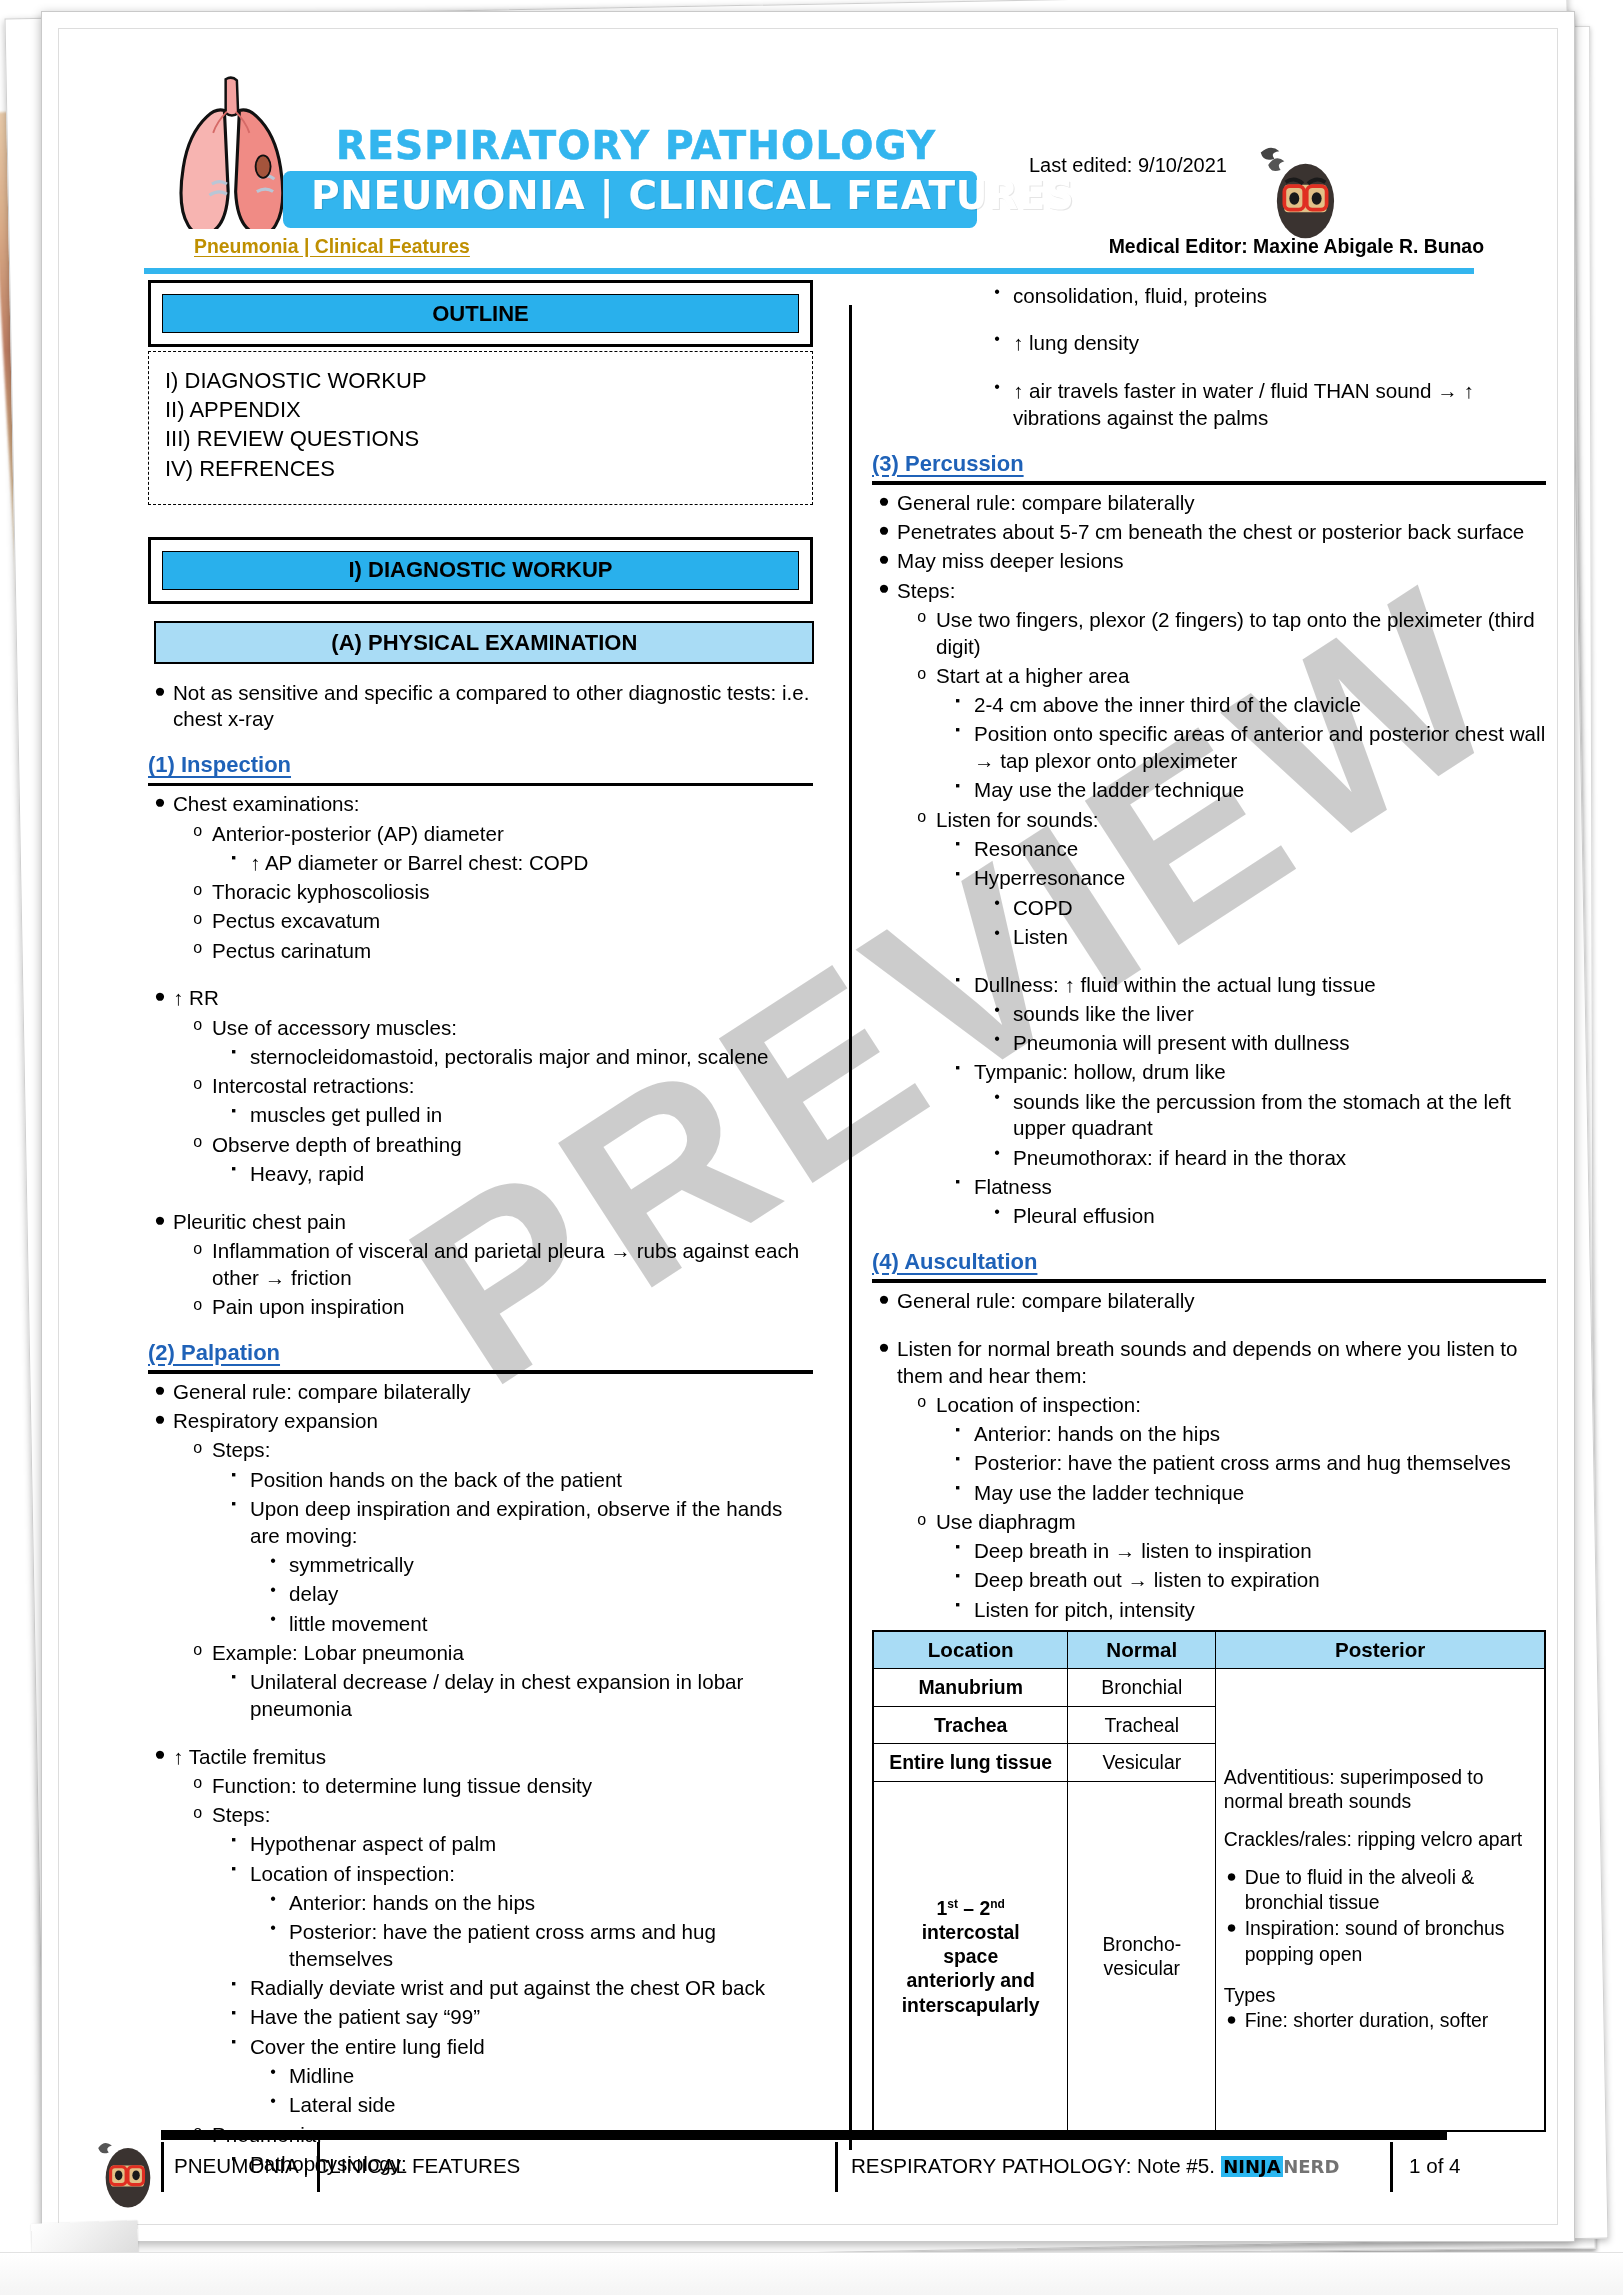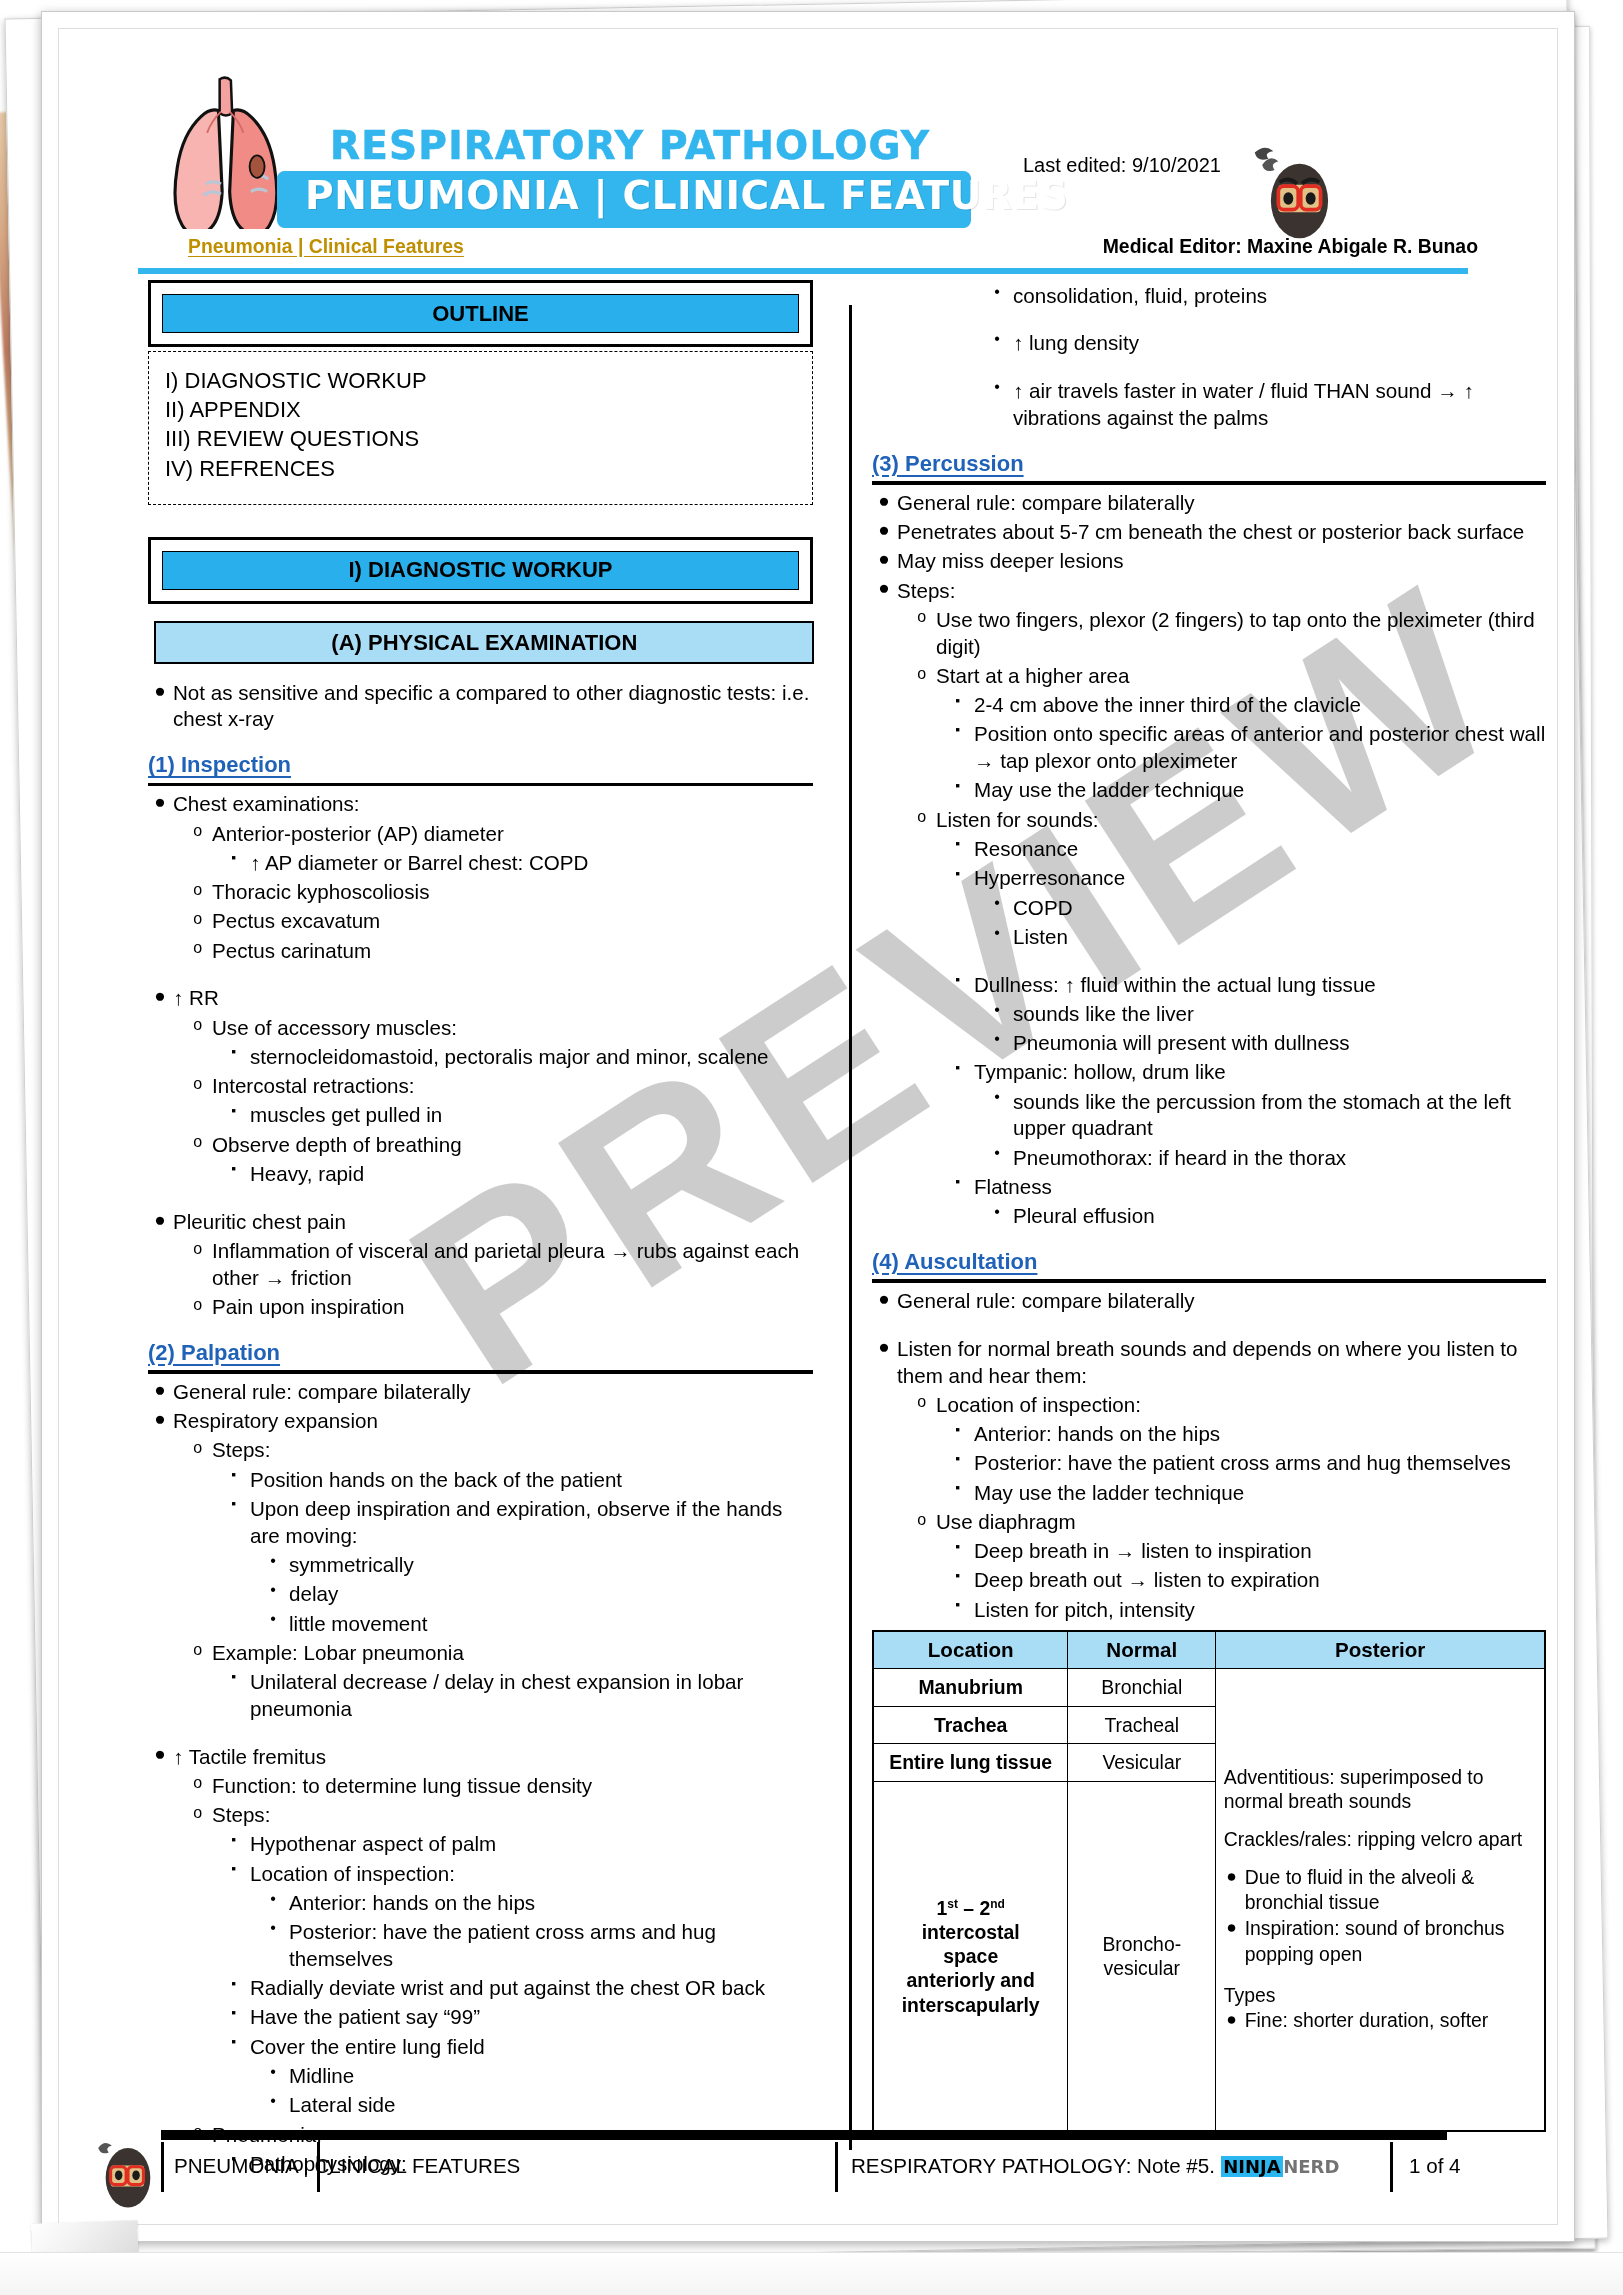--- a/index.html
+++ b/index.html
@@ -31,21 +31,21 @@
   
   .page{
     position:absolute;left:41px;top:11.2px;width:1532px;height:2229px;
     background:#ffffff;border:0.6px solid #c9c9c9;
     box-shadow:0 3.1px 10px rgba(0,0,0,.30);
   }
   .page-inner{position:absolute;left:16px;top:16px;right:16px;bottom:16px;
     border:0.6px solid #dddddd;}
 
   
-  .header{position:absolute;left:4px;top:0;width:100%;height:262px;}
+  .header{position:absolute;left:10px;top:0;width:100%;height:262px;}
   .lungs{position:absolute;left:100px;top:61px;width:181px;height:156px;}
   .brand{position:absolute;left:284px;top:111px;
      font-family:"DejaVu Sans", sans-serif;
      font-weight:700;font-size:39px;letter-spacing:1.2px;
      color:#33b5ee;-webkit-text-stroke:0.6px #33b5ee;}
   .title-banner{position:absolute;left:231px;top:159px;width:694px;height:57px;
      background:#33b5ee;border-radius:7.5px;}
   .title-text{position:absolute;left:259px;top:161px;
      font-family:"DejaVu Sans", sans-serif;
      font-weight:700;font-size:39px;letter-spacing:0.6px;color:#ffffff;

